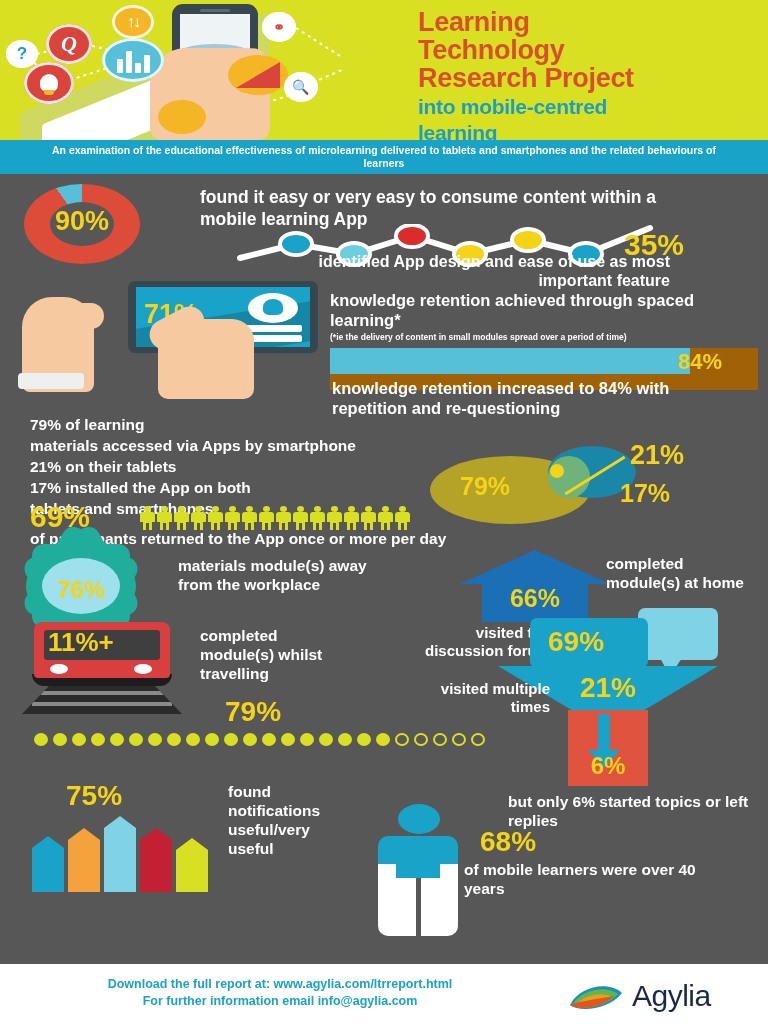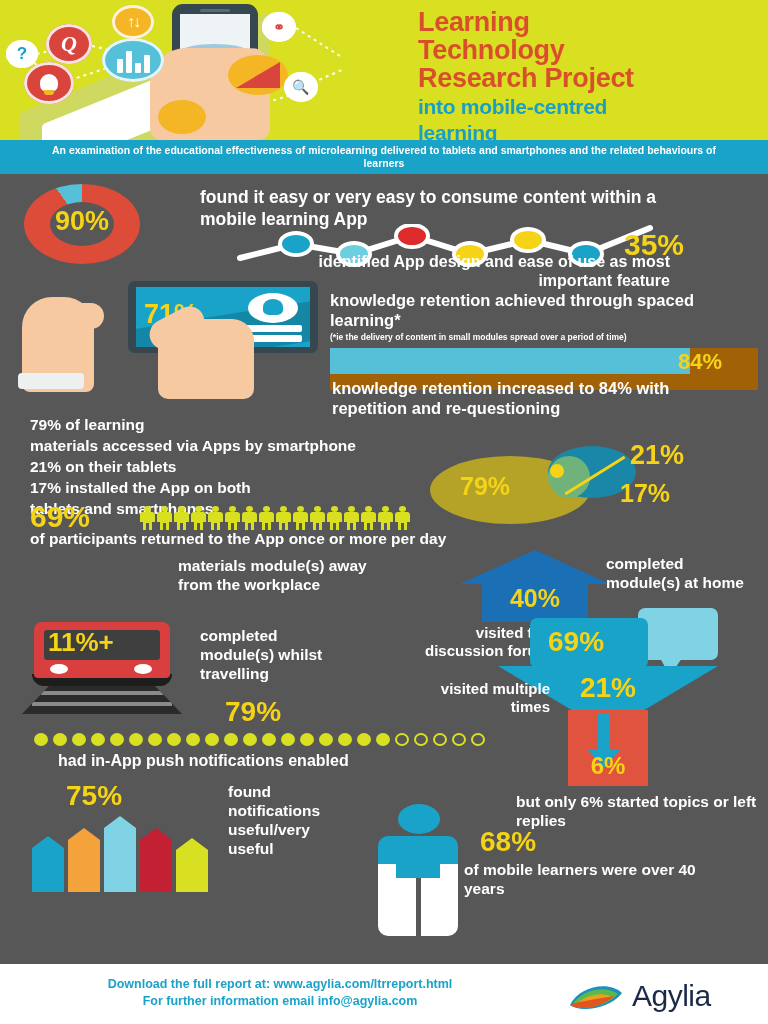--- a/index.html
+++ b/index.html
@@ -175,21 +175,21 @@
 
   .funnel{position:absolute;left:498px;top:492px;width:220px;height:50px;background:#1aa3c8;
       clip-path:polygon(0 0,100% 0,62% 100%,38% 100%);}
   .funnel-n{position:absolute;left:498px;top:498px;width:220px;text-align:center;color:#f5d316;font-size:28px;font-weight:bold;z-index:4;}
   .tmulti{left:420px;top:506px;width:130px;font-size:15px;line-height:18px;text-align:right;}
 
   .redbox{position:absolute;left:568px;top:536px;width:80px;height:76px;background:#e0533e;}
   .arrow-d{position:absolute;left:598px;top:540px;width:12px;height:40px;background:#1aa3c8;}
   .arrow-d:after{content:"";position:absolute;left:-10px;top:36px;border-left:16px solid transparent;border-right:16px solid transparent;border-top:18px solid #1aa3c8;}
   .t6n{position:absolute;left:568px;top:578px;width:80px;text-align:center;color:#f5d316;font-size:24px;font-weight:bold;z-index:4;}
-  .t6txt{left:508px;top:618px;width:250px;font-size:15.5px;line-height:19px;margin-left:8px;}
+  .t6txt{left:508px;top:618px;width:250px;font-size:15.5px;line-height:19px;}
 
   
   .t79{left:225px;top:522px;font-size:28px;}
   .dotsrow{position:absolute;left:34px;top:556px;width:480px;height:18px;display:flex;gap:5px;align-items:center;}
   .dotsrow .d{width:14px;height:13px;border-radius:50%;background:#d9e021;}
   .dotsrow .o{width:14px;height:13px;border-radius:50%;background:transparent;border:2px solid #d9e021;box-sizing:border-box;}
   .t79txt{left:58px;top:578px;width:500px;font-size:16px;}
 
   
   .t75{left:66px;top:606px;font-size:28px;}
@@ -433,26 +433,32 @@
           <u></u>
         </span>
       <span class="person">
           <i></i>
           <b></b>
           <u></u>
         </span>
     </div>
     <div class="txt t69txt">of participants returned to the App once or more per day</div>
 
+    <div class="gear">
+      <div class="gear-teeth"></div>
+      <div class="gear-t2"></div>
+      <div class="gear-in"></div>
+      <div class="gear-n">76%</div>
+    </div>
     <div class="txt t76a">materials module(s) away from the workplace</div>
 
     <div class="house">
       <div class="house-roof"></div>
       <div class="house-body"></div>
-      <div class="house-n">40%</div>
+      <div class="house-n">66%</div>
     </div>
     <div class="txt t66">completed module(s) at home</div>
 
     <div class="train">
       <div class="rail">
           <i></i>
           <b></b>
         </div>
       <div class="train-base"></div>
       <div class="train-body"></div>
@@ -497,21 +503,20 @@
       <span class="d"></span>
       <span class="d"></span>
       <span class="d"></span>
       <span class="d"></span>
       <span class="o"></span>
       <span class="o"></span>
       <span class="o"></span>
       <span class="o"></span>
       <span class="o"></span>
     </div>
-    <div class="txt t79txt">had in-App push notifications enabled</div>
 
     <div class="num t75">75%</div>
     <svg class="barchart" viewBox="0 0 190 78">
       <path d="M2 78 L2 34 L18 22 L34 34 L34 78 Z" fill="#1aa3c8"></path>
       <path d="M38 78 L38 26 L54 14 L70 26 L70 78 Z" fill="#f4a23c"></path>
       <path d="M74 78 L74 14 L90 2 L106 14 L106 78 Z" fill="#7fd3e4"></path>
       <path d="M110 78 L110 26 L126 14 L142 26 L142 78 Z" fill="#c42033"></path>
       <path d="M146 78 L146 36 L162 24 L178 36 L178 78 Z" fill="#d9e021"></path>
     </svg>
     <div class="txt t75txt">found notifications useful/very useful</div>

